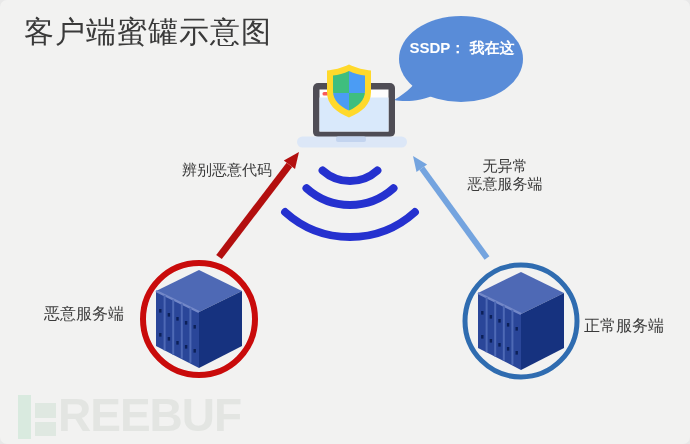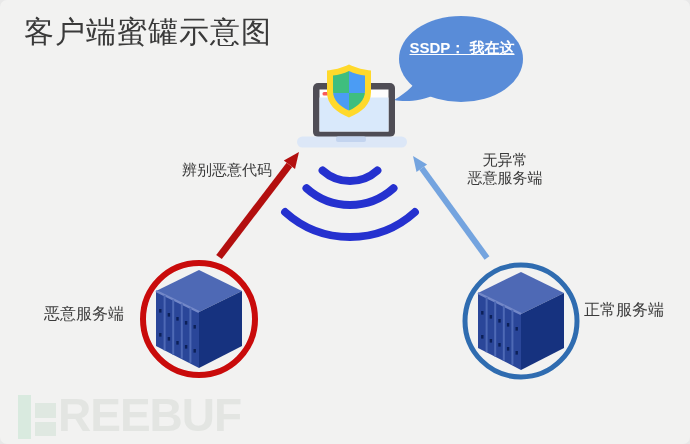--- a/index.html
+++ b/index.html
@@ -23,37 +23,36 @@
     font-weight:400;
   }
   .note{
     color:#3B3B3B;
     font-size:15px;
     line-height:18px;
     text-align:center;
     white-space:nowrap;
   }
   #note-left{left:62px;top:161px;width:210px;text-align:right;}
-  #note-right{left:455px;top:151px;width:100px;}
+  #note-right{left:455px;top:157px;width:100px;}
   .node-label{
     color:#3B3B3B;
     font-size:16px;
     white-space:nowrap;
   }
   #label-malicious{left:44px;top:304px;text-align:right;}
-  #label-normal{left:584px;top:300px;font-family:Liberation Mono, monospace;}
+  #label-normal{left:584px;top:316px;font-family:Liberation Mono, monospace;}
   #bubble-text{
     left:398px;top:37px;width:128px;
     color:#FFFFFF;
     font-size:15px;
     font-weight:bold;
     line-height:21px;
     text-align:center;
     white-space:nowrap;
-    text-decoration:underline;
   }
   #diagram-svg{left:0;top:0;}
   
   #watermark{left:18px;top:394px;width:220px;height:46px;}
   #wm-bar{left:0;top:1px;width:13px;height:44px;background:#D9EADF;}
   #wm-block1{left:17px;top:9px;width:21px;height:15px;background:#DFE8E1;}
   #wm-block2{left:17px;top:28px;width:21px;height:14px;background:#DFE8E1;}
   #wm-letters{
     left:40px;top:-3px;
     font-size:46px;line-height:48px;

